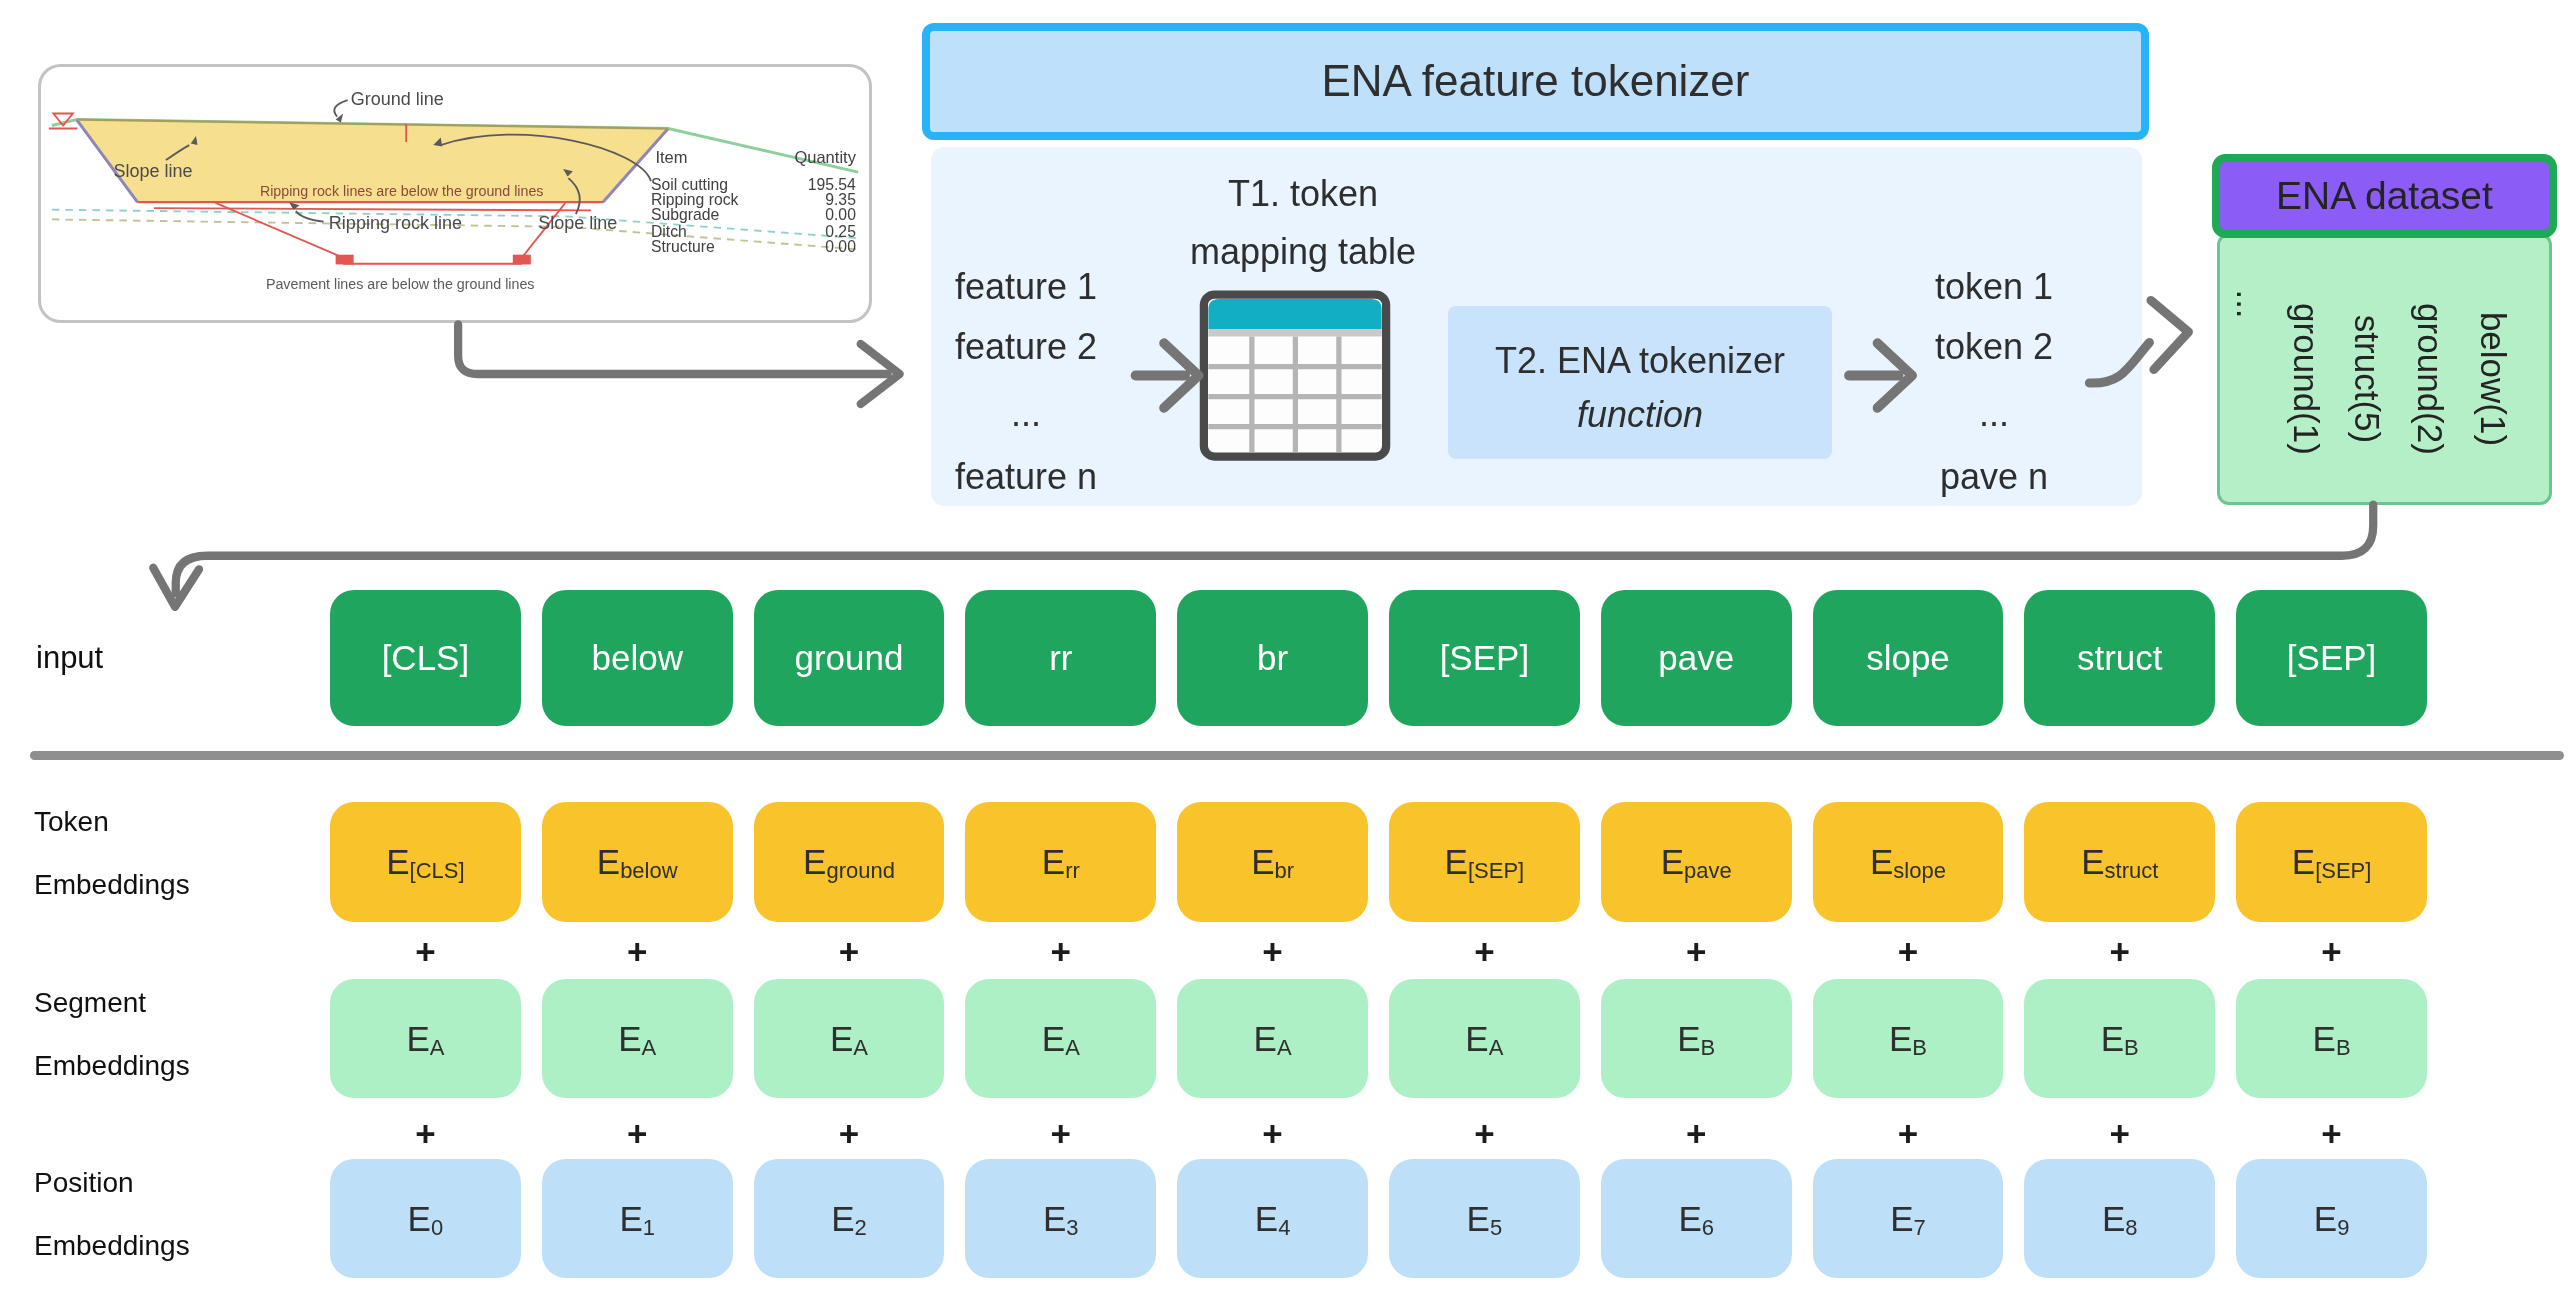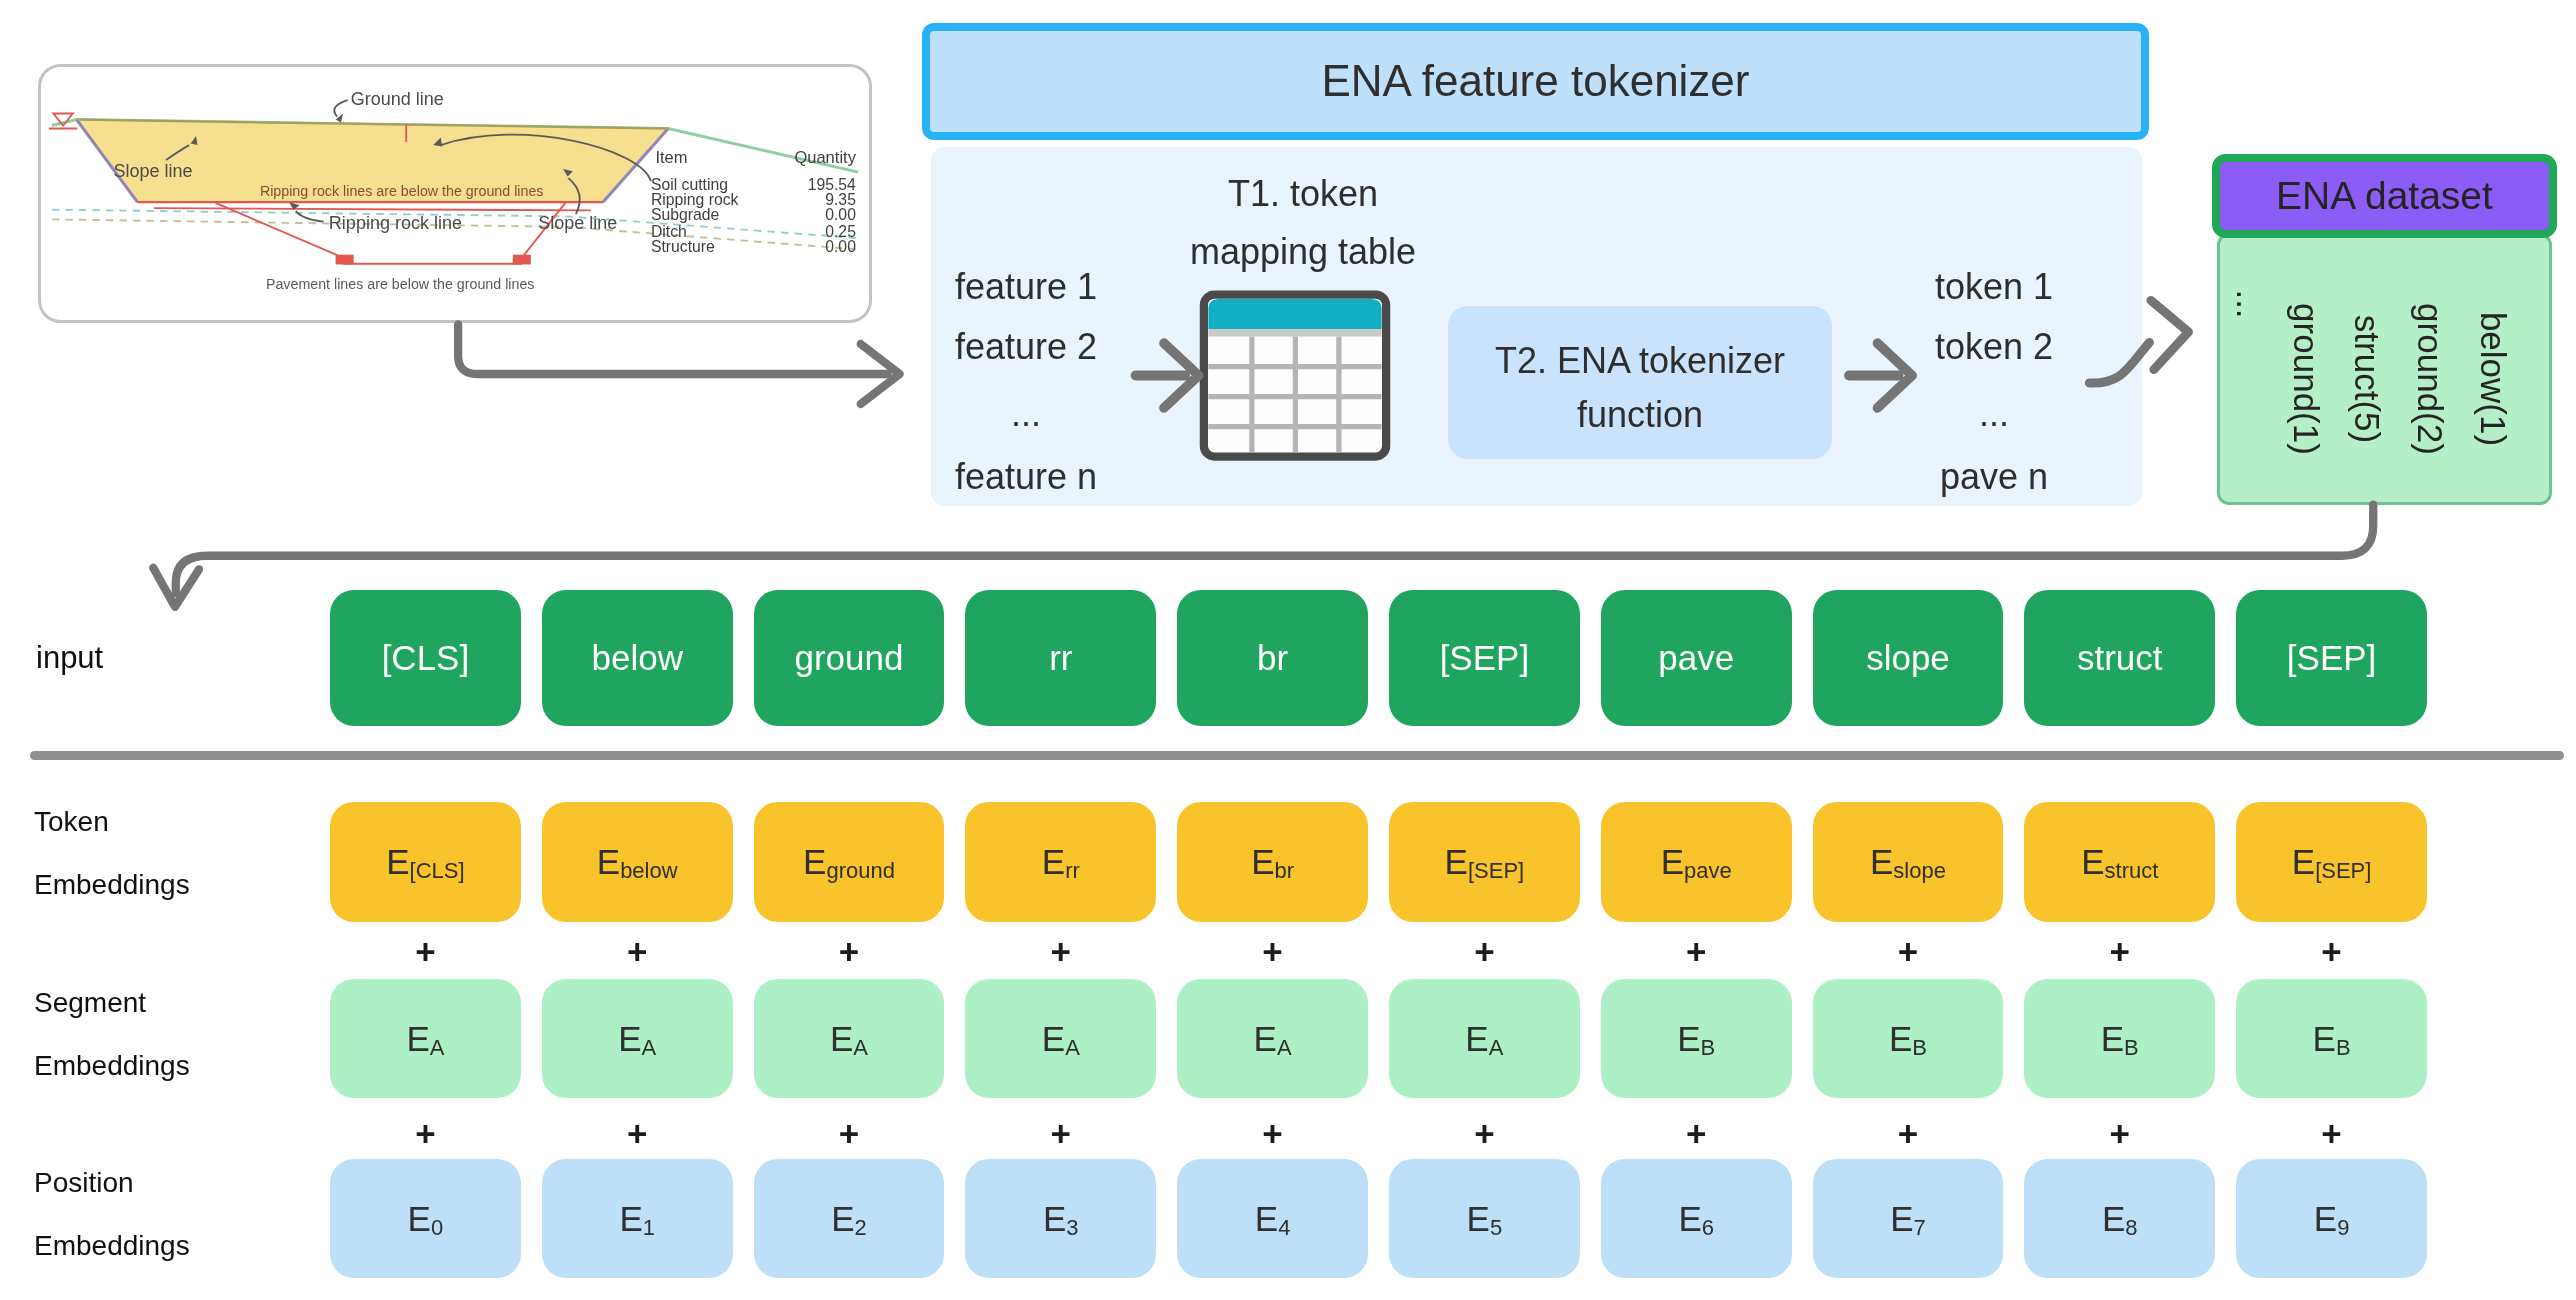--- a/index.html
+++ b/index.html
@@ -24,21 +24,21 @@
     box-sizing:border-box; display:flex; align-items:center; justify-content:center;
     font-size:44px; color:#2f2f2f;
   }
   #tok-body{
     left:931px; top:147px; width:1211px; height:359px;
     background:#eaf4fe; border-radius:13.5px;
   }
   .tok-text{position:absolute; transform:translate(-50%,-50%); font-size:36px; color:#2e2e2e; white-space:nowrap;}
   #t2-box{
     position:absolute; left:517px; top:159px; width:384px; height:153px;
-    background:#c8e3fb; border-radius:20px;
+    background:#c8e3fb; border-radius:8px;
   }
   #table-icon{position:absolute; left:268px; top:143px;}
   
   #ds-body{
     left:2217px; top:233px; width:335px; height:272px;
     background:#b5efc8; border:3.8px solid #6fc390; border-radius:12px; box-sizing:border-box;
   }
   #ds-header{
     left:2212px; top:154px; width:345px; height:84px;
     background:#8b5cf6; border:8.3px solid #1fa855; border-radius:13.5px;
@@ -191,21 +191,21 @@
         <line x1="12" y1="182" x2="243" y2="182"></line>
         <line x1="70" y1="62" x2="70" y2="216"></line>
         <line x1="128" y1="62" x2="128" y2="216"></line>
         <line x1="186" y1="62" x2="186" y2="216"></line>
       </g>
       <rect x="6" y="6" width="243" height="216" rx="14" fill="none" stroke="#4a4a4a" stroke-width="11"></rect>
     </svg>
 
     <div id="t2-box">
       <span class="tok-text" style="left:192px; top:55px;">T2. ENA tokenizer</span>
-      <span class="tok-text" style="left:192px; top:109px;">function</span>
+      <span class="tok-text" style="left:192px; top:109px;font-style:italic;">function</span>
     </div>
 
     <span class="tok-text" style="left:1063px; top:140px;">token 1</span>
     <span class="tok-text" style="left:1063px; top:200px;">token 2</span>
     <span class="tok-text" style="left:1063px; top:267px;">...</span>
     <span class="tok-text" style="left:1063px; top:330px;">pave n</span>
   </div>
 
   <div id="ds-body" class="abs"></div>
   <div id="ds-header" class="abs">

